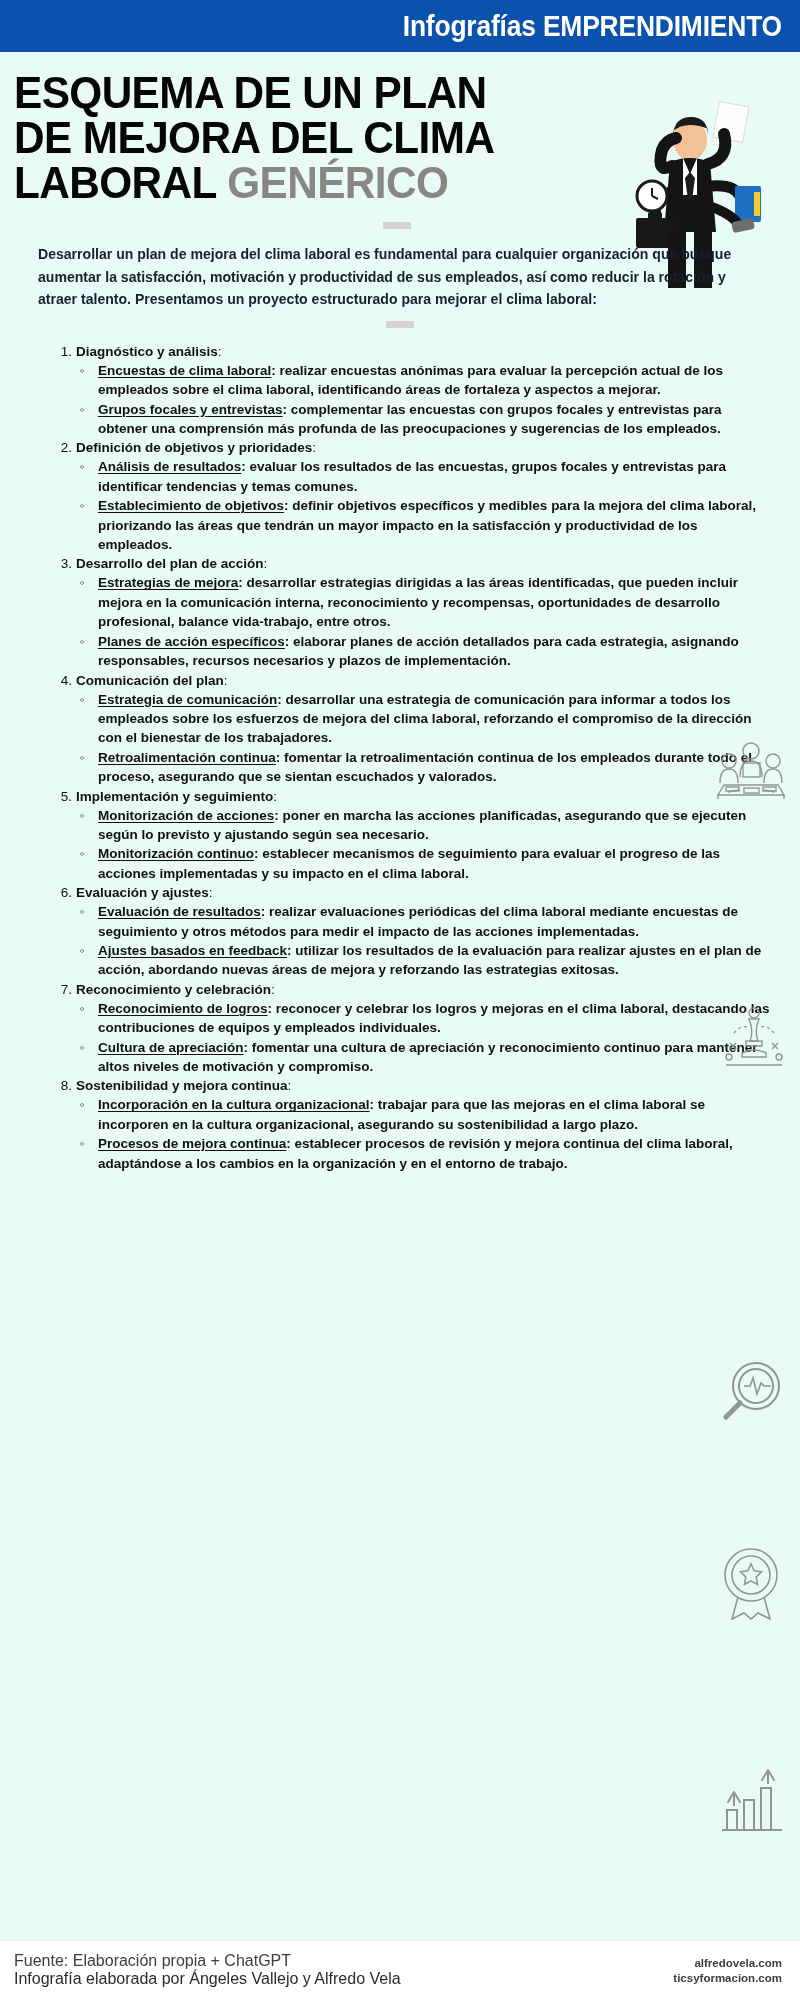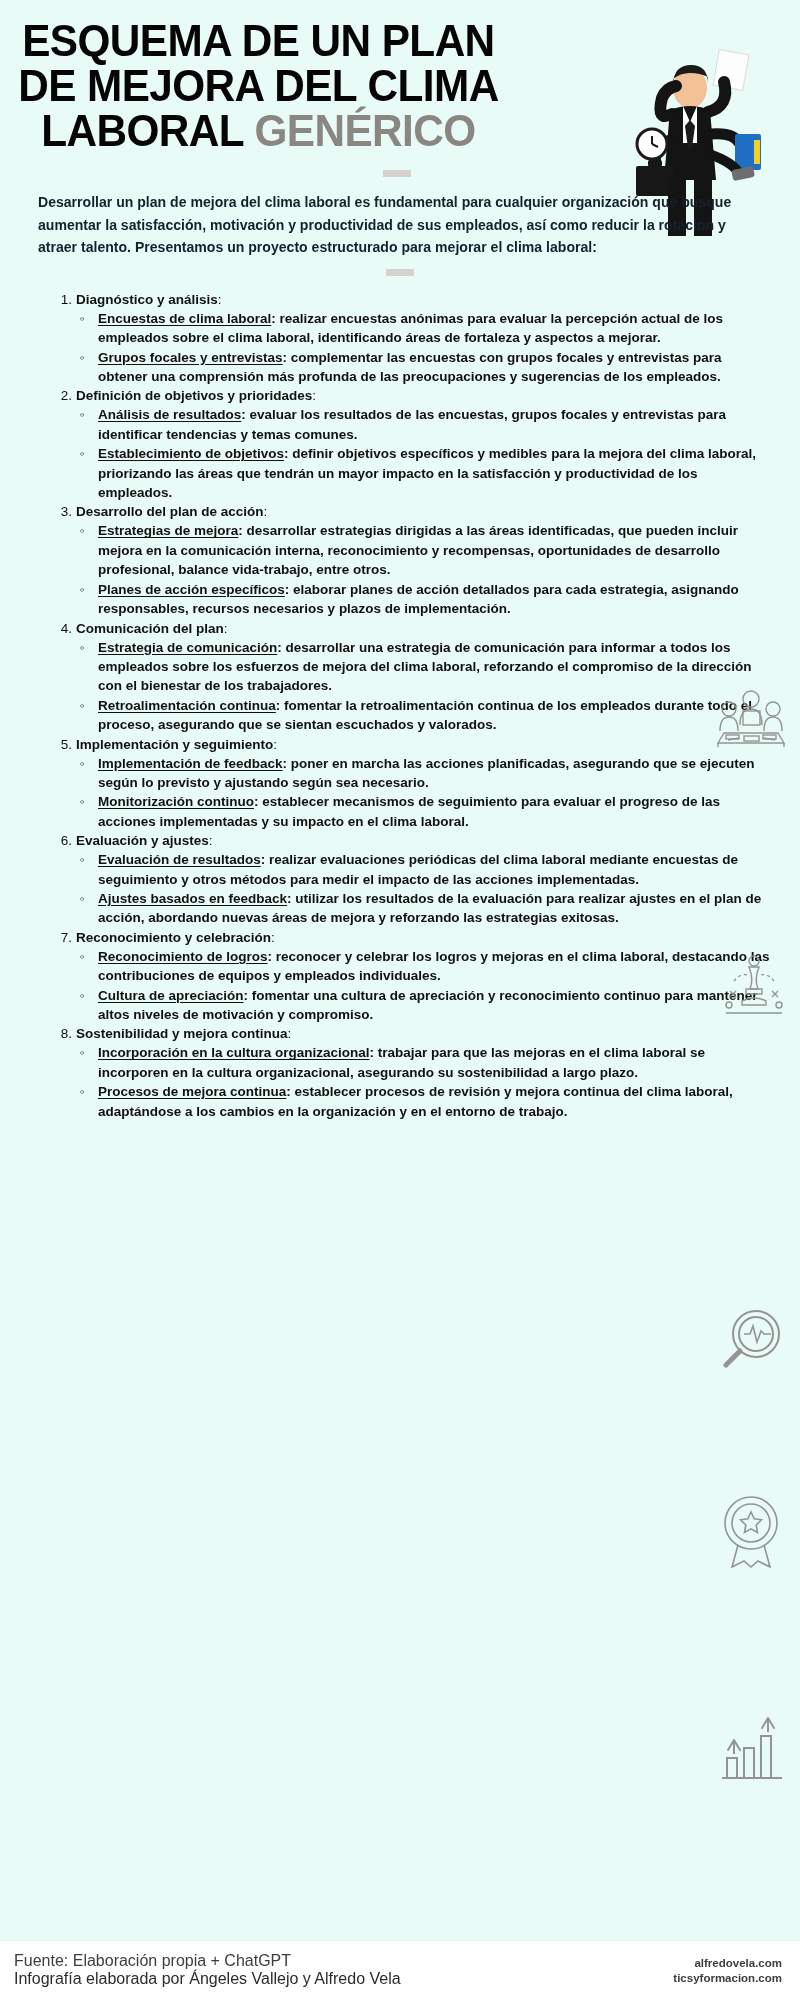--- a/index.html
+++ b/index.html
@@ -41,21 +41,20 @@
     transform-origin: right center;
     white-space: nowrap;
   }
   .topbar-title .light { color: #ffffff; }
 
   
   .hero {
     position: relative;
     padding: 18px 20px 0 14px;
     flex: 0 0 auto;
-    text-align: center;
   }
   .headline {
     font-family: "Liberation Sans Narrow", "Liberation Sans", sans-serif;
     font-size: 45px;
     line-height: 1.0;
     font-weight: bold;
     color: #050505;
     letter-spacing: -0.6px;
     max-width: 520px;
     transform: scaleX(0.94);
@@ -193,20 +192,23 @@
     color: #3d3d3d;
     text-align: right;
     font-weight: bold;
   }
 </style>
 </head>
 <body>
 
 <div class="page">
 
+  <div class="topbar" style="background: rgb(10, 82, 172);">
+    <div class="topbar-title"><span>Infografías </span><span class="light">EMPRENDIMIENTO</span></div>
+  </div>
 
   <div class="hero">
     <div class="headline">
       <span>ESQUEMA DE UN PLAN</span><br>
       <span>DE MEJORA DEL CLIMA</span><br>
       <span>LABORAL </span><span class="accent" style="color: rgb(138, 135, 130);">GENÉRICO</span>
     </div>
 
     <div class="hero-figure">
       <svg width="180" height="190" viewBox="0 0 180 190">
@@ -279,21 +281,21 @@
         <li>
           <div class="step-title"><b>Comunicación del plan</b><span>:</span></div>
           <ul class="subs">
             <li><span class="sub-term">Estrategia de comunicación</span><span>: desarrollar una estrategia de comunicación para informar a todos los empleados sobre los esfuerzos de mejora del clima laboral, reforzando el compromiso de la dirección con el bienestar de los trabajadores.</span></li>
             <li><span class="sub-term">Retroalimentación continua</span><span>: fomentar la retroalimentación continua de los empleados durante todo el proceso, asegurando que se sientan escuchados y valorados.</span></li>
           </ul>
         </li>
         <li>
           <div class="step-title"><b>Implementación y seguimiento</b><span>:</span></div>
           <ul class="subs">
-            <li><span class="sub-term">Implementación de feedback</span><span>: poner en marcha las acciones planificadas, asegurando que se ejecuten según lo previsto y ajustando según sea necesario.</span></li>
+            <li><span class="sub-term">Monitorización de acciones</span><span>: poner en marcha las acciones planificadas, asegurando que se ejecuten según lo previsto y ajustando según sea necesario.</span></li>
             <li><span class="sub-term">Monitorización continuo</span><span>: establecer mecanismos de seguimiento para evaluar el progreso de las acciones implementadas y su impacto en el clima laboral.</span></li>
           </ul>
         </li>
         <li>
           <div class="step-title"><b>Evaluación y ajustes</b><span>:</span></div>
           <ul class="subs">
             <li><span class="sub-term">Evaluación de resultados</span><span>: realizar evaluaciones periódicas del clima laboral mediante encuestas de seguimiento y otros métodos para medir el impacto de las acciones implementadas.</span></li>
             <li><span class="sub-term">Ajustes basados en feedback</span><span>: utilizar los resultados de la evaluación para realizar ajustes en el plan de acción, abordando nuevas áreas de mejora y reforzando las estrategias exitosas.</span></li>
           </ul>
         </li>

